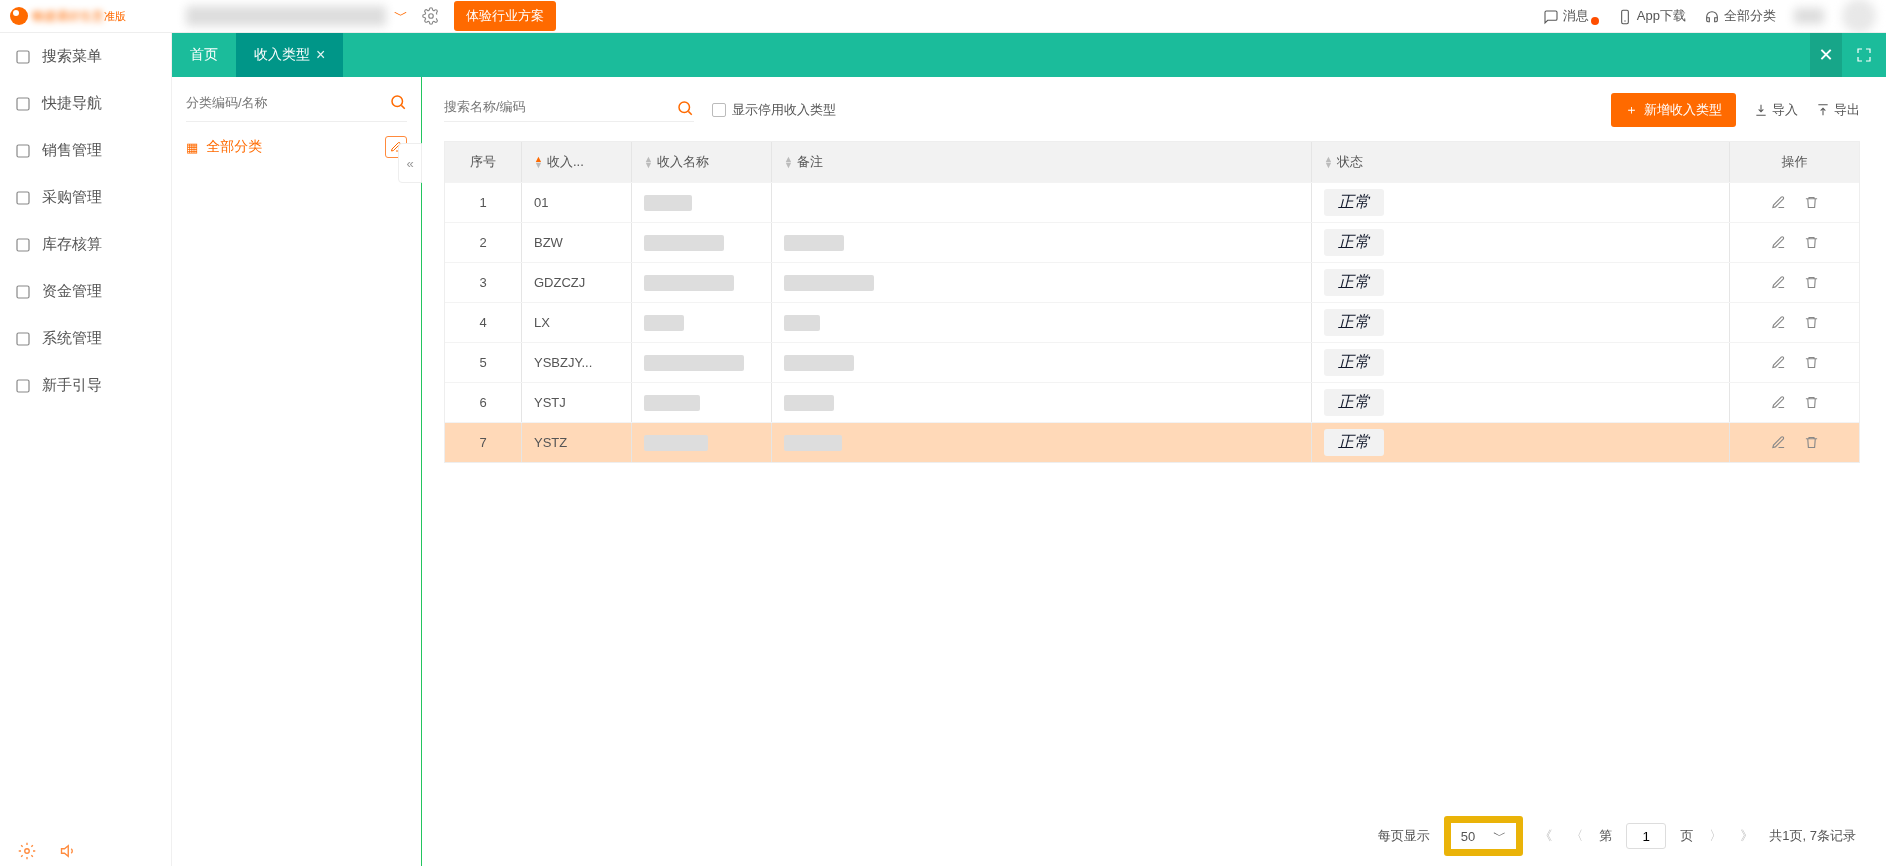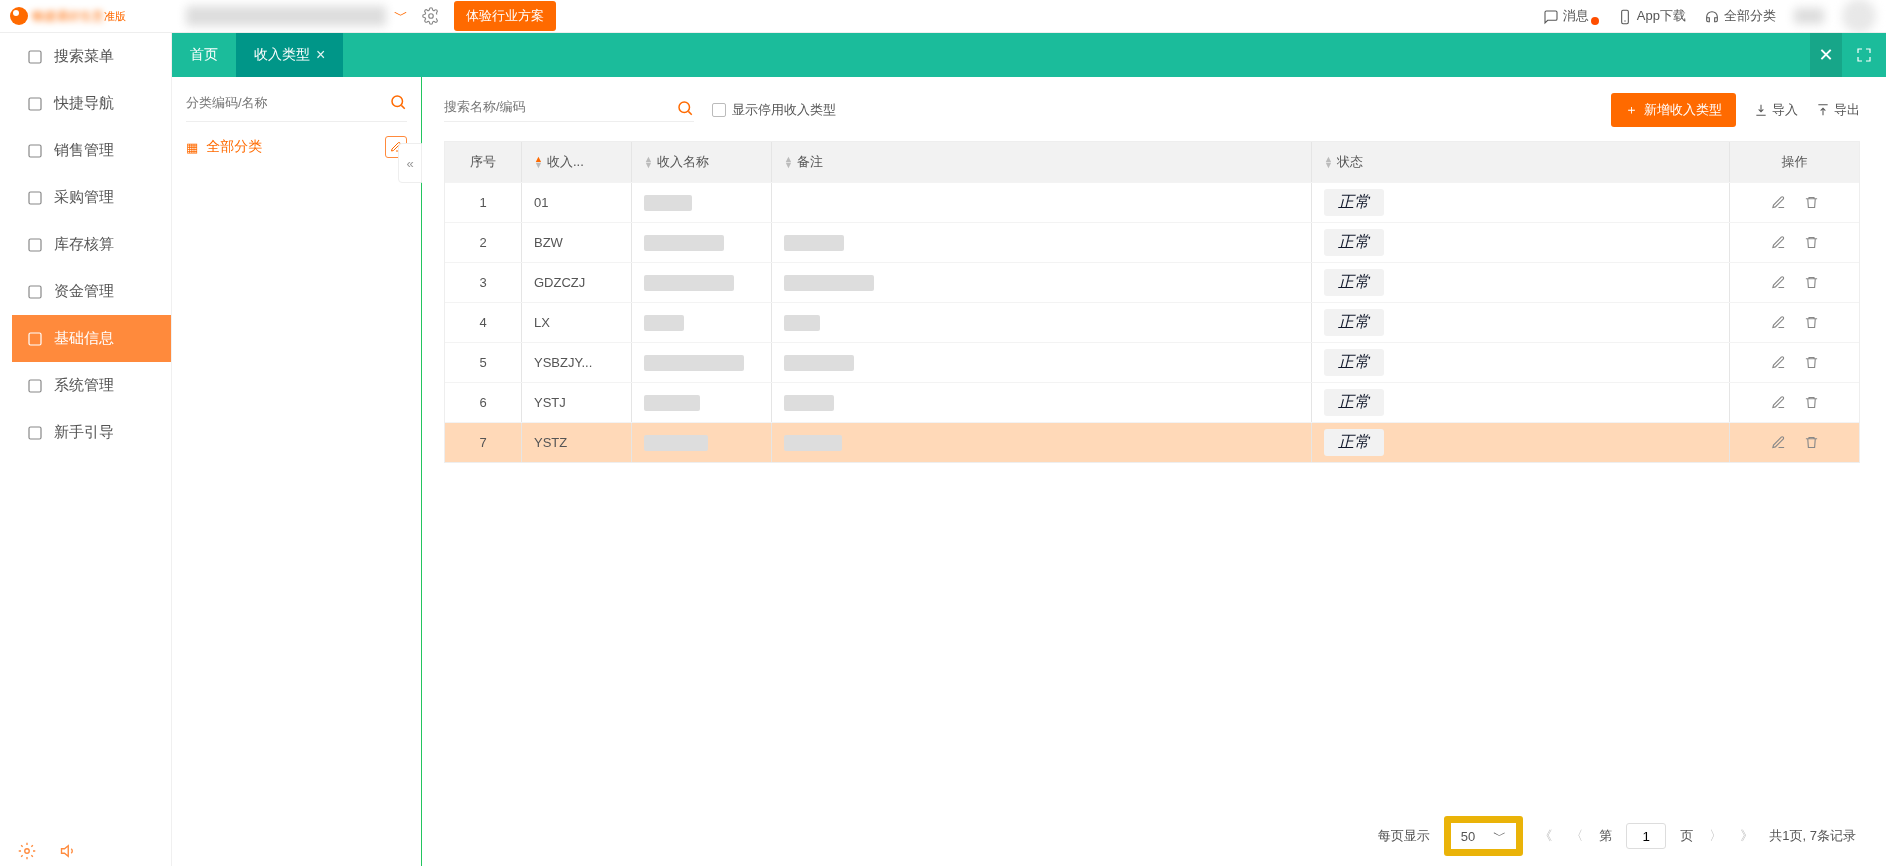--- a/index.html
+++ b/index.html
@@ -22,21 +22,21 @@
 .avatar { width:34px; height:34px; border-radius:50%; background:#e8e8e8; }
 
 .tab-bar { height: 44px; background: #1bbc9b; display:flex; align-items:center; position:relative; margin-left:172px; }
 .tab { height:100%; padding:0 18px; display:flex; align-items:center; color:#fff; font-size:14px; cursor:pointer; gap:6px; }
 .tab.home { background:#1bbc9b; }
 .tab.active { background:#009688; }
 .tab-close { font-size:16px; opacity:.9; }
 .tab-bar .close-right { position:absolute; right:44px; top:0; width:32px; height:100%; background:#17a689; display:flex; align-items:center; justify-content:center; color:#fff; cursor:pointer; font-size:18px; }
 .tab-bar .expand-right { position:absolute; right:6px; top:0; width:32px; height:100%; display:flex; align-items:center; justify-content:center; color:#fff; cursor:pointer; }
 
-.side-nav { position:absolute; left:0; top:33px; width:172px; height:calc(100% - 33px); background:#fff; border-right:1px solid #f0f0f0;padding-left:12px; }
+.side-nav { position:absolute; left:0; top:33px; width:172px; height:calc(100% - 33px); background:#fff; border-right:1px solid #f0f0f0; }
 .side-item { display:flex; align-items:center; gap:10px; padding:14px 14px; color:#555; cursor:pointer; font-size:15px; }
 .side-item .icon { width:18px; height:18px; display:inline-flex; align-items:center; justify-content:center; color:#888; }
 .side-item.active { background:#ff8a3c; color:#fff; }
 .side-item.active .icon { color:#fff; }
 .side-footer { position:absolute; bottom:6px; left:0; width:100%; display:flex; gap:24px; padding:0 18px; }
 .side-footer span { color:#ff8a3c; cursor:pointer; }
 
 .main { position:absolute; left:172px; top:77px; right:0; bottom:0; display:flex; }
 
 .cat-panel { width:250px; border-right:1px solid #22c55e; padding:10px 14px 0 14px; position:relative; }
@@ -173,28 +173,20 @@
         <span>库存核算</span>
       </div>
       <div class="side-item">
         <span class="icon">
           <svg width="18" height="18" viewBox="0 0 24 24" fill="none" stroke="currentColor" stroke-width="1.6">
             <rect x="4" y="4" width="16" height="16" rx="2"></rect>
           </svg>
         </span>
         <span>资金管理</span>
       </div>
-      <div class="side-item active">
-        <span class="icon">
-          <svg width="18" height="18" viewBox="0 0 24 24" fill="none" stroke="currentColor" stroke-width="1.6">
-            <rect x="4" y="4" width="16" height="16" rx="2"></rect>
-          </svg>
-        </span>
-        <span>基础信息</span>
-      </div>
       <div class="side-item">
         <span class="icon">
           <svg width="18" height="18" viewBox="0 0 24 24" fill="none" stroke="currentColor" stroke-width="1.6">
             <rect x="4" y="4" width="16" height="16" rx="2"></rect>
           </svg>
         </span>
         <span>系统管理</span>
       </div>
       <div class="side-item">
         <span class="icon">

